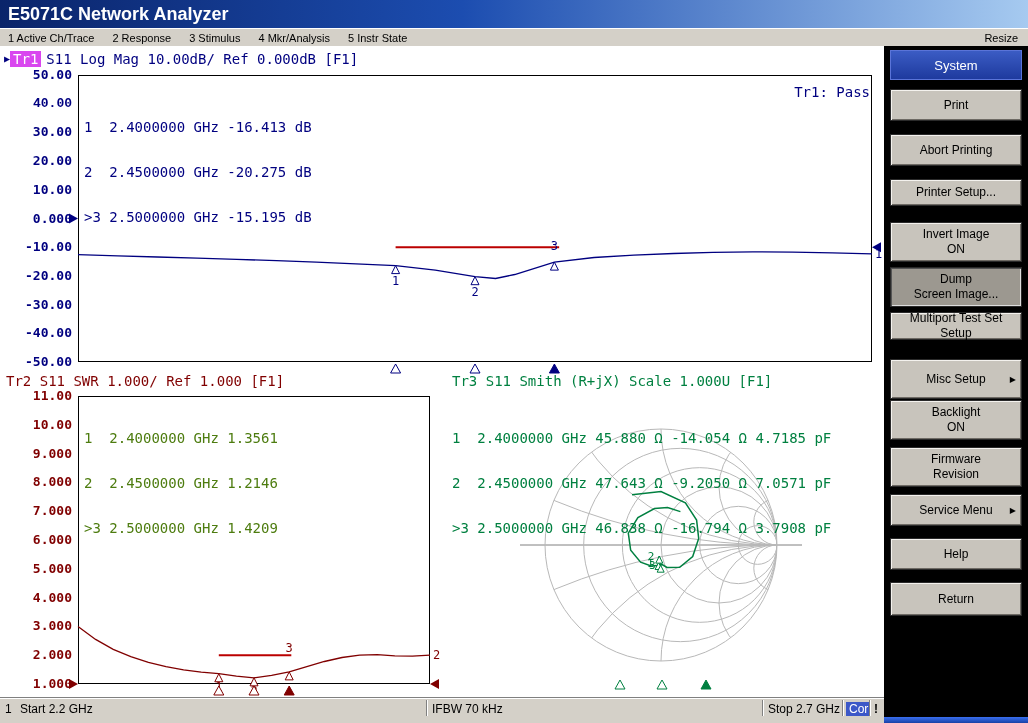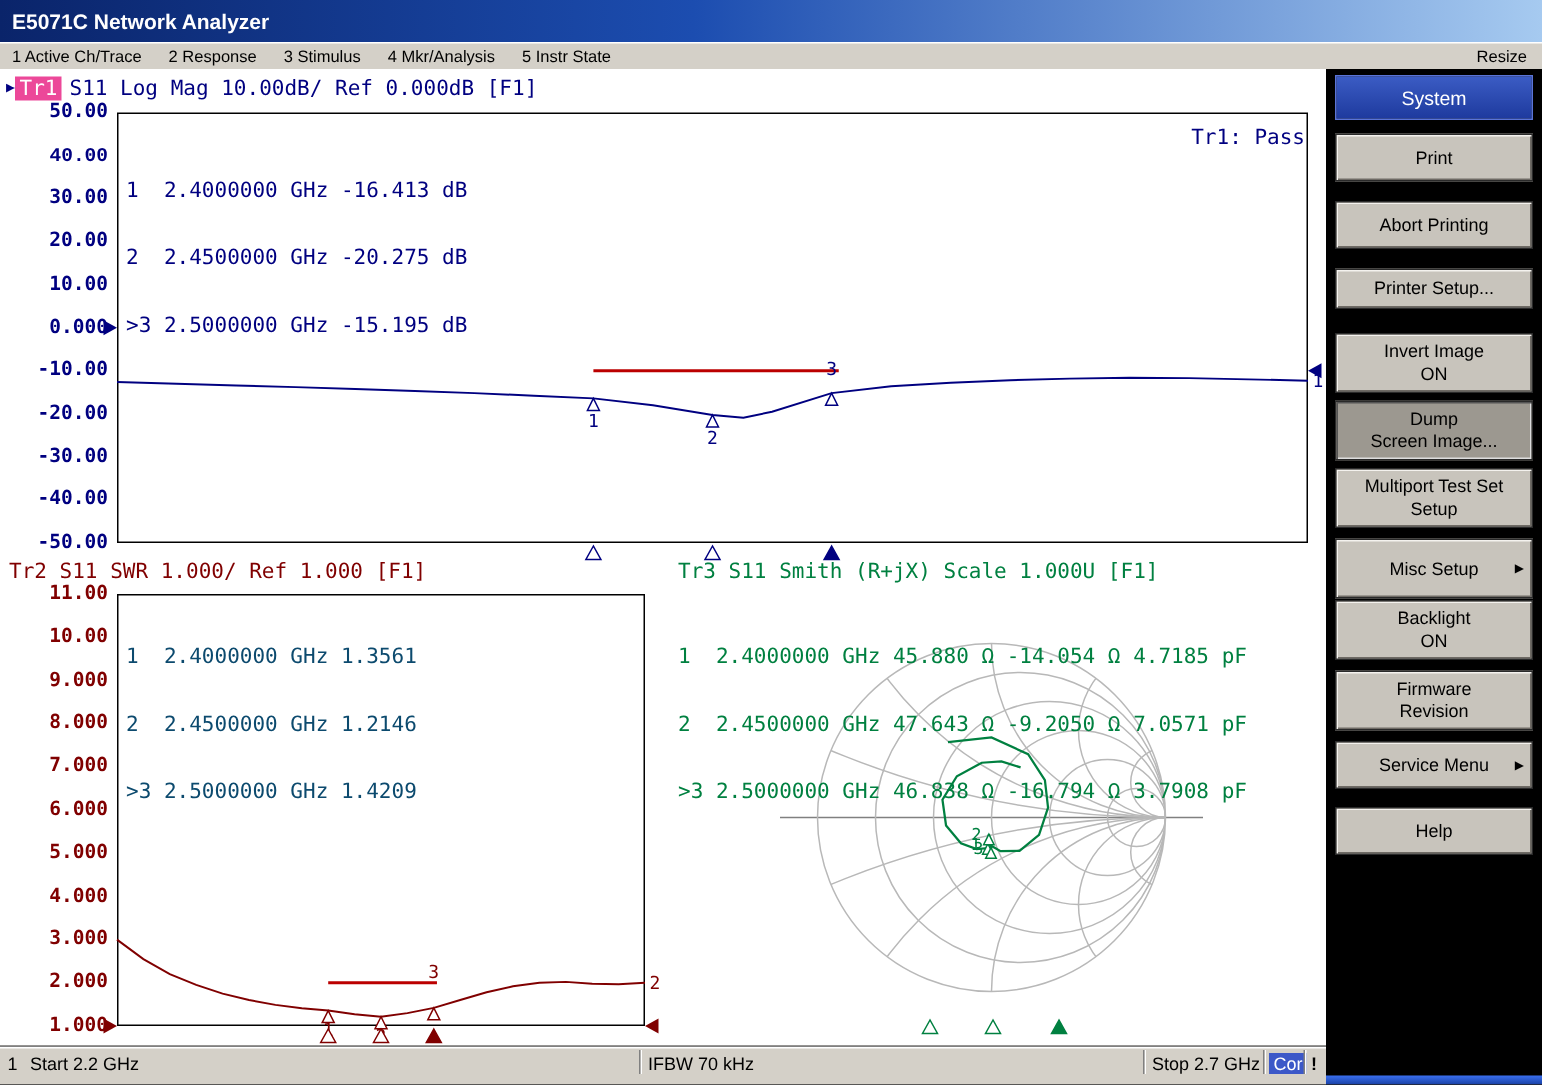--- a/index.html
+++ b/index.html
@@ -3,41 +3,41 @@
 <meta charset="utf-8">
 <style>
   *{margin:0;padding:0;box-sizing:border-box;}
   html,body{width:1028px;height:723px;overflow:hidden;background:#000;
     font-family:"Liberation Sans",sans-serif;}
   .screen{position:relative;width:1028px;height:723px;background:#000;}
 
   
   .titlebar{position:absolute;left:0;top:0;width:1028px;height:28px;
     background:linear-gradient(90deg,#0a246a 0%,#1c4db0 45%,#a6caf0 100%);
-    color:#fff;font-size:14px;font-weight:bold;line-height:28px;padding-left:8px;}
+    color:#fff;font-size:18px;font-weight:bold;line-height:28px;padding-left:8px;}
 
   
   .menubar{position:absolute;left:0;top:28px;width:1028px;height:18px;background:#d4d0c8;
     border-top:1px solid #fff;display:flex;align-items:center;gap:18px;
     font-size:11px;color:#000;padding-left:8px;}
   .menuitem{cursor:default;white-space:nowrap;}
   .menu-resize{margin-left:auto;padding-right:10px;}
 
   
   .display{position:absolute;left:0;top:46px;width:884px;height:651px;background:#fff;}
   .tr-header{position:absolute;font-family:"DejaVu Sans Mono",monospace;font-size:14px;white-space:pre;}
   #tr1-header{left:4px;top:5px;color:#000080;}
   .tr1-arrow{color:#000080;font-size:10px;vertical-align:2px;}
-  .tr1-badge{background:#ec4899;color:#fff;padding:0 3px;margin-right:5px;}
+  .tr1-badge{background:#d946ef;color:#fff;padding:0 3px;margin-right:5px;}
   #tr2-header{left:6px;top:327px;color:#800000;}
   #tr3-header{left:452px;top:327px;color:#008040;}
   .readout{position:absolute;font-family:"DejaVu Sans Mono",monospace;font-size:14px;
     line-height:15px;white-space:pre;z-index:5;}
   #tr1-readout{left:84px;top:44px;color:#000080;}
-  #tr2-readout{left:84px;top:355px;color:#0c4a6e;}
+  #tr2-readout{left:84px;top:355px;color:#4d7c0f;}
   #tr3-readout{left:452px;top:355px;color:#008040;}
   #tr1-pass{position:absolute;left:700px;top:38px;width:170px;text-align:right;
     color:#000080;font-family:"DejaVu Sans Mono",monospace;font-size:14px;}
   #tr1-ticks,#tr2-ticks{position:absolute;left:0;top:0;width:72px;height:651px;}
   .ytick{position:absolute;width:72px;text-align:right;
     font-family:"DejaVu Sans Mono",monospace;font-size:13px;font-weight:bold;}
   #tr1-ticks .ytick{color:#000080;}
   #tr2-ticks .ytick{color:#800000;}
   svg.plot{position:absolute;overflow:visible;}
   #tr1-plot{left:78px;top:29px;}
@@ -226,21 +226,21 @@
         <span class="l">Printer Setup...</span>
       </div>
     <div class="skey" style="top:176px;height:40px">
         <span class="l">Invert Image</span>
         <span class="l">ON</span>
       </div>
     <div class="skey pressed" style="top:221px;height:40px">
         <span class="l">Dump</span>
         <span class="l">Screen Image...</span>
       </div>
-    <div class="skey" style="top:266px;height:40px">
+    <div class="skey" style="top:266px;height:28px">
         <span class="l">Multiport Test Set</span>
         <span class="l">Setup</span>
       </div>
     <div class="skey" style="top:313px;height:40px">
         <span class="l">Misc Setup</span>
         <span class="sk-arrow">▶</span>
       </div>
     <div class="skey" style="top:354px;height:40px">
         <span class="l">Backlight</span>
         <span class="l">ON</span>
@@ -248,20 +248,23 @@
     <div class="skey" style="top:401px;height:40px">
         <span class="l">Firmware</span>
         <span class="l">Revision</span>
       </div>
     <div class="skey" style="top:448px;height:32px">
         <span class="l">Service Menu</span>
         <span class="sk-arrow">▶</span>
       </div>
     <div class="skey" style="top:492px;height:32px">
         <span class="l">Help</span>
+      </div>
+    <div class="skey" style="top:536px;height:34px">
+        <span class="l">Return</span>
       </div>
   </div>
 
   <div class="statusbar">
     <span class="sb-ch">1</span>
     <span class="sb-start">Start 2.2 GHz</span>
     <span class="sb-ifbw">IFBW 70 kHz</span>
     <span class="sb-stop">Stop 2.7 GHz</span>
     <span class="sb-cor">Cor</span>
     <span class="sb-alert">!</span>

